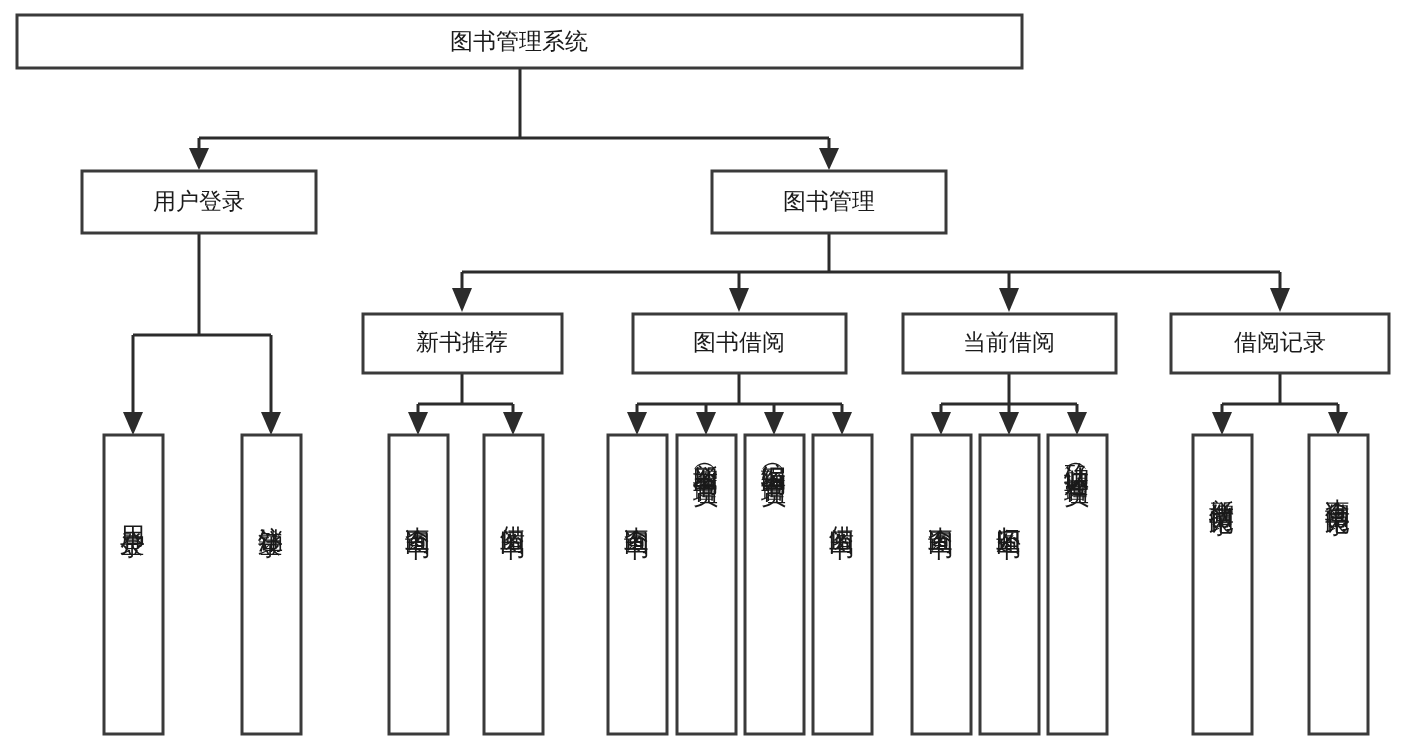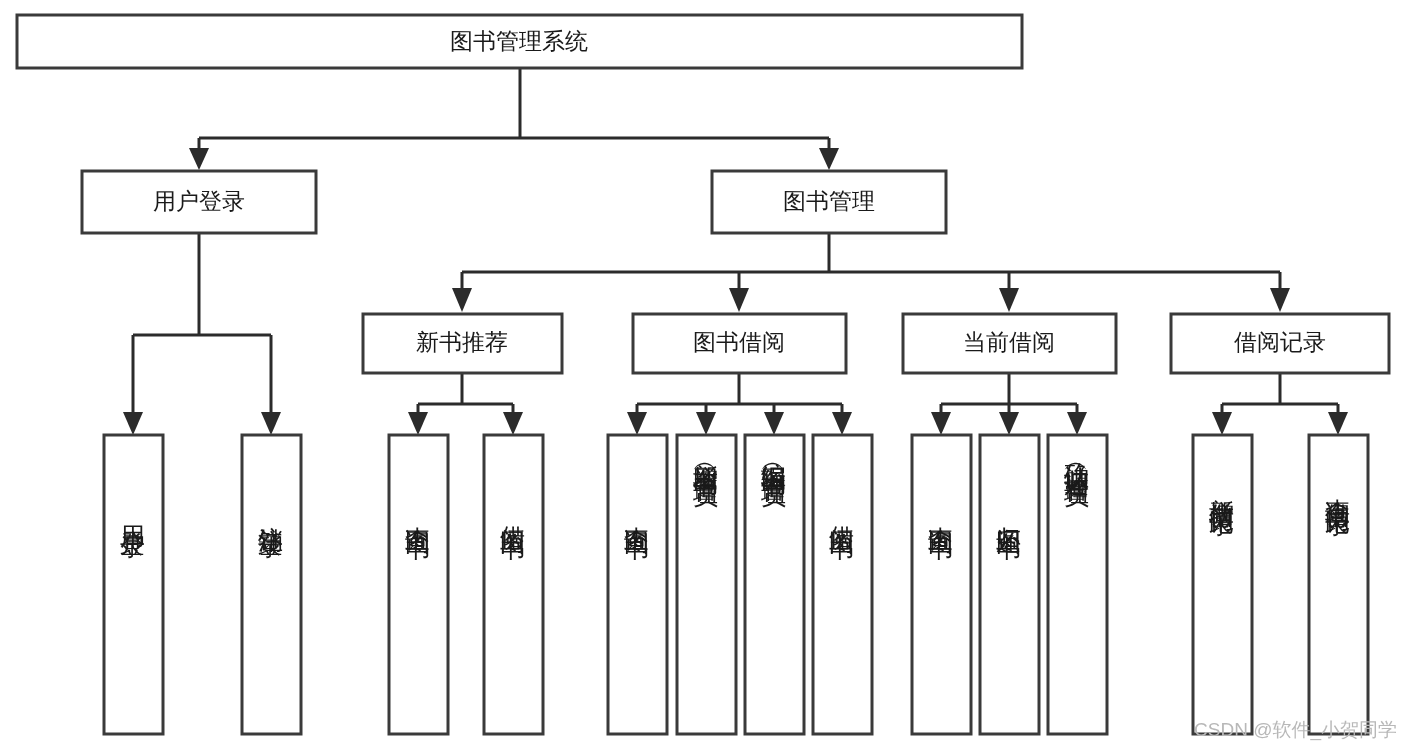--- a/index.html
+++ b/index.html
@@ -218,14 +218,13 @@
       <rect class="node-rect" x="1193" y="435" width="59" height="299"></rect>
       <text class="node-label-v" x="1222" y="478" text-anchor="start">新增借阅记录</text>
     </g>
     <g>
       <rect class="node-rect" x="1309" y="435" width="59" height="299"></rect>
       <text class="node-label-v" x="1338" y="478" text-anchor="start">查询借阅记录</text>
     </g>
 
   </svg>
 
-  <div class="watermark">CSDN @软件_小贺同学</div>
 </div>
 
 </body></html>

